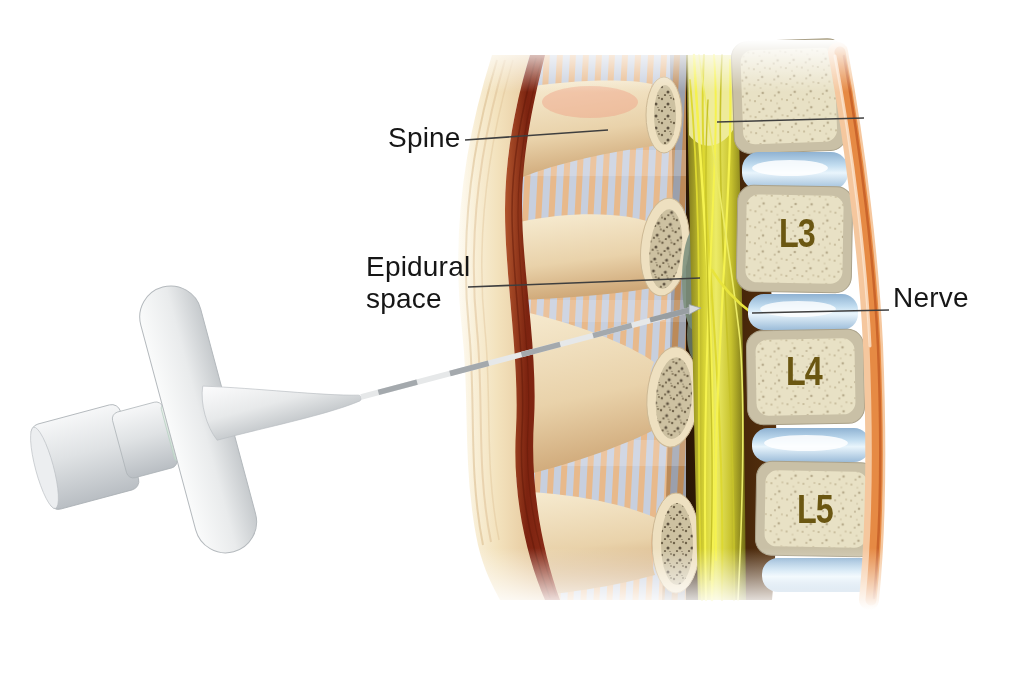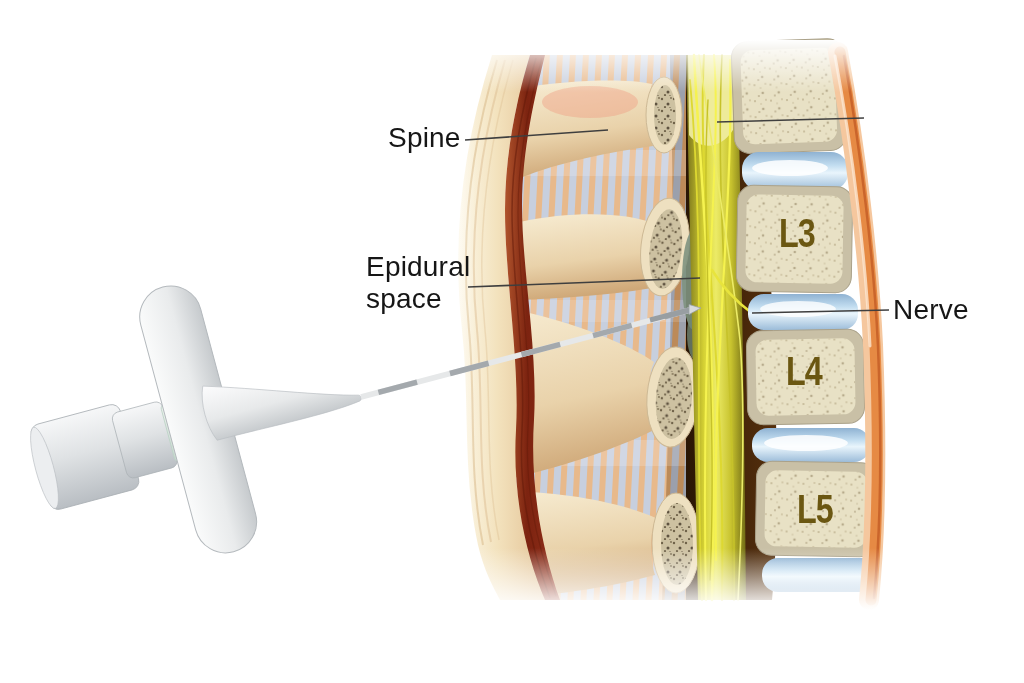--- a/index.html
+++ b/index.html
@@ -249,18 +249,18 @@
   <g stroke="#3f3f3f" stroke-width="1.6">
     <line x1="465" y1="140" x2="608" y2="130"></line>
     <line x1="468" y1="287" x2="700" y2="278"></line>
     <line x1="717" y1="122" x2="864" y2="118"></line>
     <line x1="752" y1="313" x2="889" y2="310"></line>
   </g>
 </svg>
 
 <div class="anno" style="left:388px;top:122px;">Spine</div>
 <div class="anno wrap" style="left:366px;top:251px;width:114px;">Epidural space</div>
-<div class="anno" style="left:893px;top:294px;">Nerve</div>
+<div class="anno" style="left:893px;top:282px;">Nerve</div>
 
 <div class="vlabel" style="left:761px;top:212px;">L3</div>
 <div class="vlabel" style="left:768px;top:350px;">L4</div>
 <div class="vlabel" style="left:779px;top:488px;">L5</div>
 </div>
 
 </body></html>

